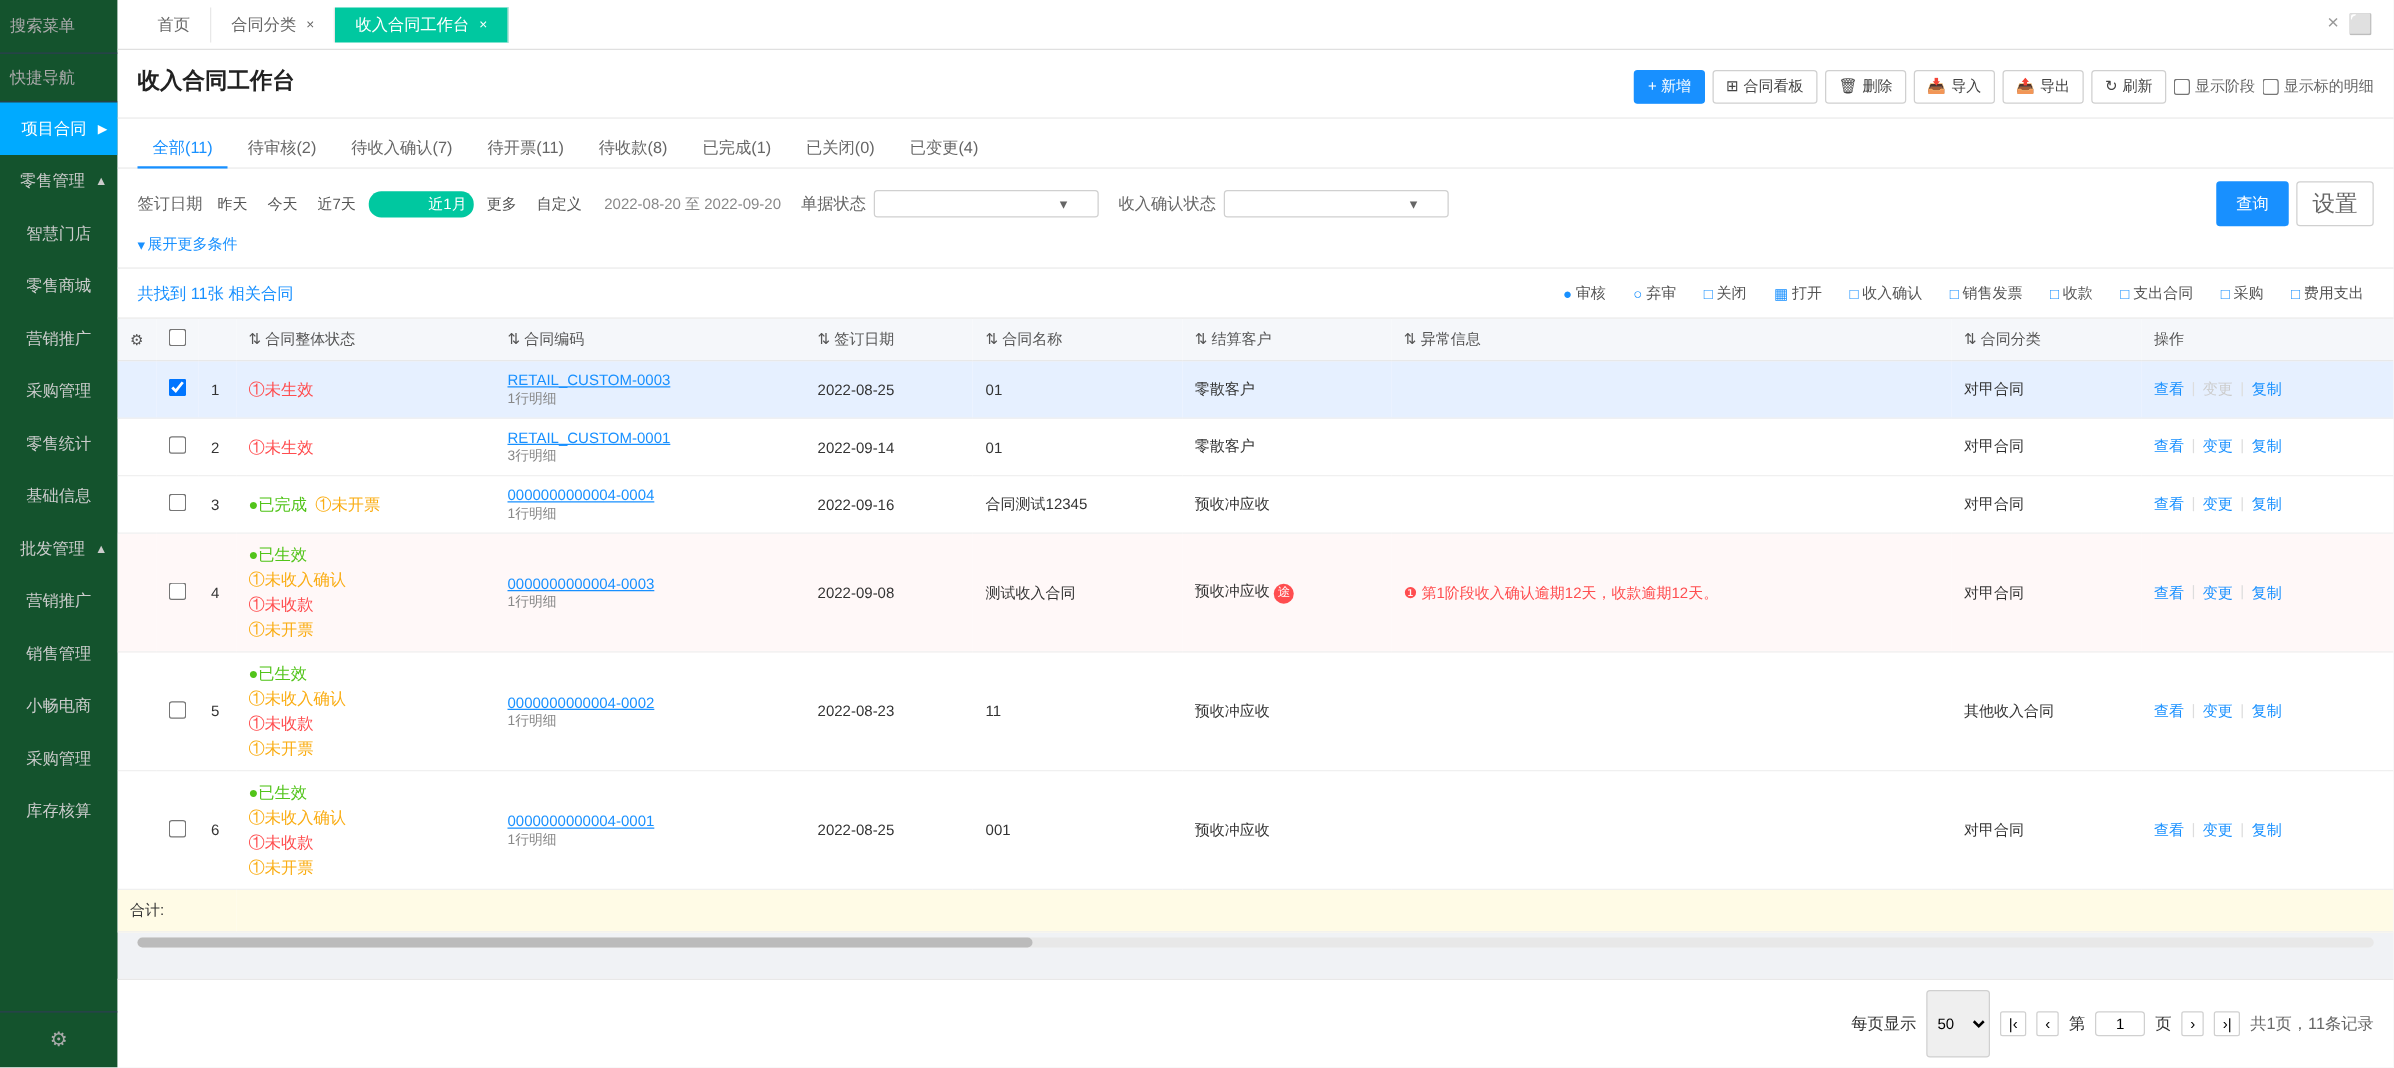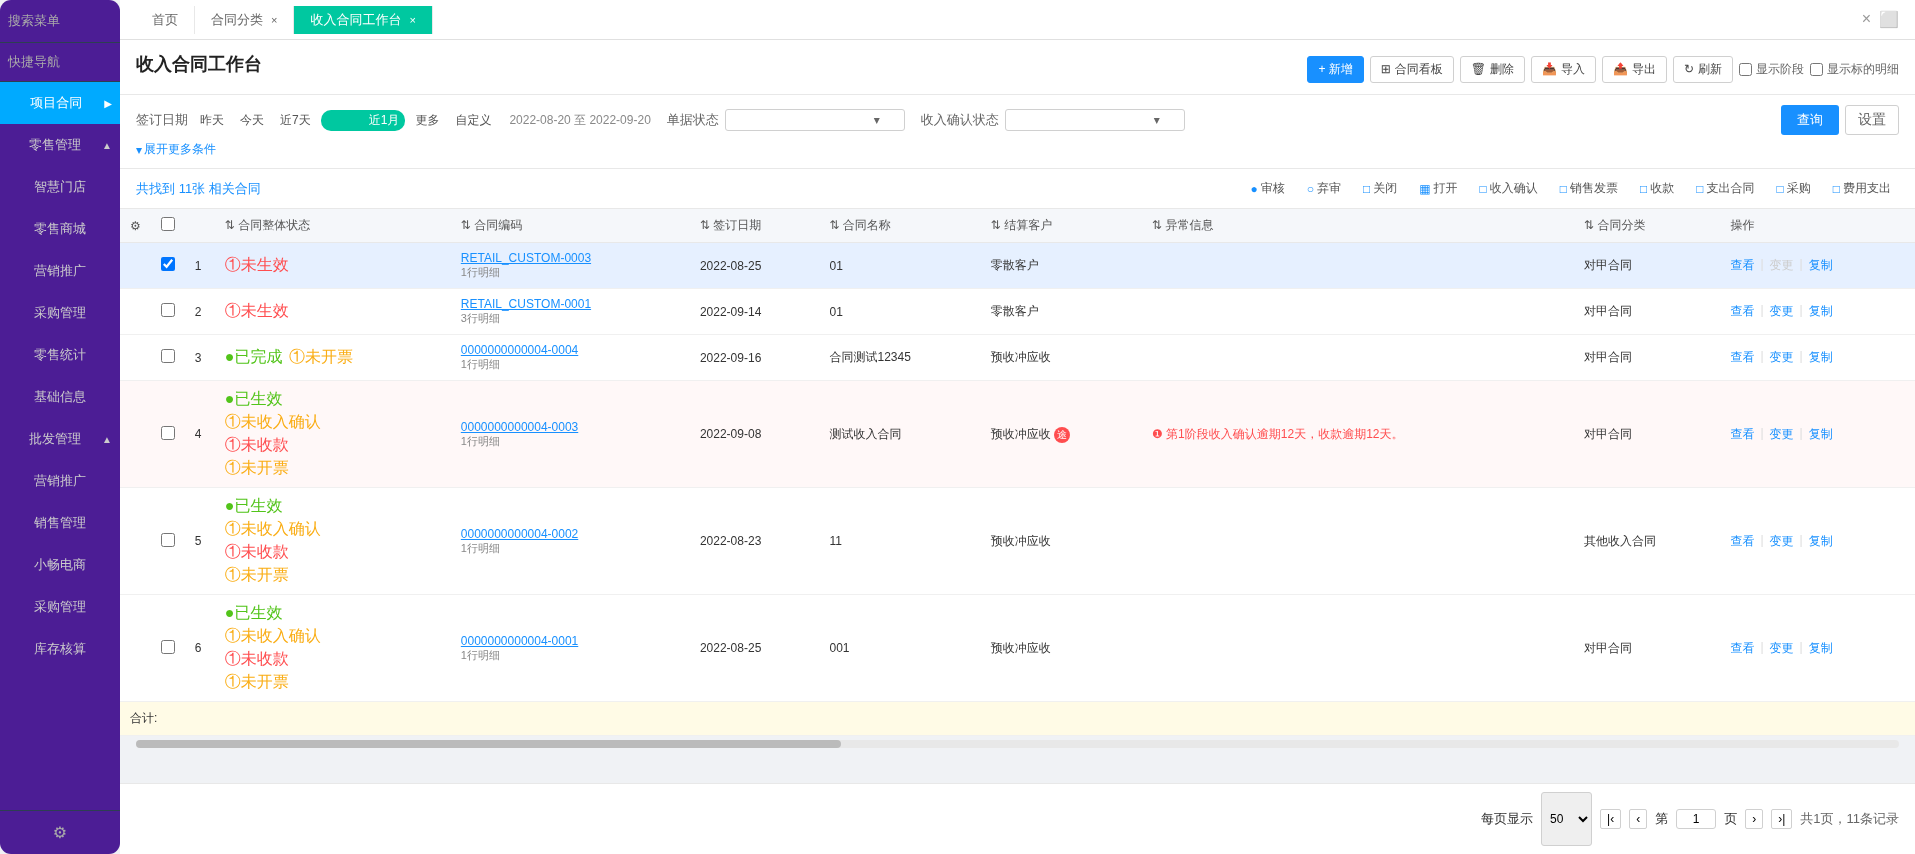--- a/index.html
+++ b/index.html
@@ -1,19 +1,19 @@
 <!DOCTYPE html>
 <html><head>
   <meta charset="utf-8">
   <style>
     * { box-sizing: border-box; margin: 0; padding: 0; }
     body { font-family: 'Microsoft YaHei', Arial, sans-serif; font-size: 13px; background: #f0f2f5; color: #333; display: flex; height: 854px; overflow: hidden; }
 
     
-    .sidebar { width: 120px; background: #4c1d95; color: #fff; display: flex; flex-direction: column; height: 100%; flex-shrink: 0; border-radius: 11px; }
+    .sidebar { width: 94px; background: #14532d; color: #fff; display: flex; flex-direction: column; height: 100%; flex-shrink: 0; }
     .sidebar-search { padding: 12px 8px; font-size: 13px; color: #aaa; cursor: pointer; border-bottom: 1px solid #2d3f52; }
     .sidebar-nav { padding: 10px 8px; font-size: 13px; color: #aaa; cursor: pointer; border-bottom: 1px solid #2d3f52; }
     .sidebar-item { padding: 12px 8px; font-size: 13px; color: #ccc; cursor: pointer; display: flex; align-items: center; justify-content: space-between; }
     .sidebar-item.active { background: #00aaff; color: #fff; }
     .sidebar-item-label { flex: 1; text-align: center; }
     .sidebar-arrow { font-size: 10px; }
     .sidebar-bottom { margin-top: auto; padding: 12px 8px; border-top: 1px solid #2d3f52; cursor: pointer; display: flex; justify-content: center; }
     .sidebar-gear { color: #aaa; font-size: 16px; }
 
     
@@ -43,34 +43,34 @@
     .search-row { display: flex; align-items: center; gap: 16px; flex-wrap: wrap; }
     .search-group { display: flex; align-items: center; gap: 6px; }
     .search-label { font-size: 13px; color: #666; white-space: nowrap; }
     .date-options { display: flex; gap: 4px; align-items: center; }
     .date-opt { padding: 2px 6px; font-size: 12px; color: #555; cursor: pointer; border-radius: 2px; }
     .date-opt.active { background: #00c8a0; color: #fff; border-radius: 10px; padding-left: 48px; }
     .date-range { font-size: 12px; color: #888; margin-left: 6px; }
     .select-box { border: 1px solid #d0d0d0; border-radius: 3px; padding: 3px 24px 3px 8px; font-size: 12px; color: #666; background: #fff; min-width: 120px; position: relative; cursor: pointer; }
     .expand-btn { color: #1890ff; font-size: 12px; cursor: pointer; display: flex; align-items: center; gap: 2px; }
     .search-btn { background: #1890ff; color: #fff; border: none; border-radius: 3px; padding: 5px 16px; font-size: 13px; cursor: pointer; }
-    .setting-btn { background: #fff; color: #666; border: 1px solid #d0d0d0; border-radius: 3px; padding: 5px 12px; font-size: 14px; cursor: pointer; }
+    .setting-btn { background: #fff; color: #666; border: 1px solid #d0d0d0; border-radius: 3px; padding: 5px 12px; font-size: 18px; cursor: pointer; }
     .table-toolbar { padding: 8px 16px; background: #fff; border-bottom: 1px solid #e8e8e8; display: flex; align-items: center; justify-content: space-between; flex-shrink: 0; }
     .table-info { font-size: 13px; color: #666; }
     .table-info span { color: #1890ff; }
     .table-actions { display: flex; gap: 6px; flex-wrap: wrap; }
     .action-btn { padding: 3px 8px; font-size: 12px; color: #555; cursor: pointer; display: flex; align-items: center; gap: 3px; }
 
     
     .data-table-wrap { padding: 0 0; overflow: auto; }
     table { width: 100%; border-collapse: collapse; background: #fff; font-size: 12px; }
     table th { background: #f5f7fa; padding: 8px 10px; text-align: left; border-bottom: 1px solid #e8e8e8; font-weight: 500; color: #555; white-space: nowrap; }
     table td { padding: 8px 10px; border-bottom: 1px solid #f0f0f0; vertical-align: middle; }
     table tr.selected td { background: #e6f0ff; }
-    .status-badge { display: inline-flex; align-items: center; gap: 3px; font-size: 16px; }
+    .status-badge { display: inline-flex; align-items: center; gap: 3px; font-size: 13px; }
     .status-invalid { color: #ff4d4f; }
     .status-done { color: #52c41a; }
     .status-warn { color: #faad14; }
     .status-red { color: #ff4d4f; }
     .link-text { color: #1890ff; text-decoration: underline; cursor: pointer; }
     .sub-text { font-size: 11px; color: #888; }
     .action-links { display: flex; gap: 6px; white-space: nowrap; }
     .action-link { color: #1890ff; cursor: pointer; font-size: 12px; }
     .action-link.disabled { color: #ccc; cursor: default; }
     .divider { color: #ddd; }
@@ -206,20 +206,30 @@
           <span>显示阶段</span>
         </label>
         <label class="checkbox-label">
           <input type="checkbox" style="">
           <span>显示标的明细</span>
         </label>
       </div>
     </div>
   </div>
 
+  <div class="filter-tabs">
+    <div class="filter-tab active">全部(11)</div>
+    <div class="filter-tab">待审核(2)</div>
+    <div class="filter-tab">待收入确认(7)</div>
+    <div class="filter-tab">待开票(11)</div>
+    <div class="filter-tab">待收款(8)</div>
+    <div class="filter-tab">已完成(1)</div>
+    <div class="filter-tab">已关闭(0)</div>
+    <div class="filter-tab">已变更(4)</div>
+  </div>
 
   <div class="search-area">
     <div class="search-row">
       <div class="search-group">
         <span class="search-label">签订日期</span>
         <div class="date-options">
           <span class="date-opt">昨天</span>
           <span class="date-opt">今天</span>
           <span class="date-opt">近7天</span>
           <span class="date-opt active">近1月</span>

